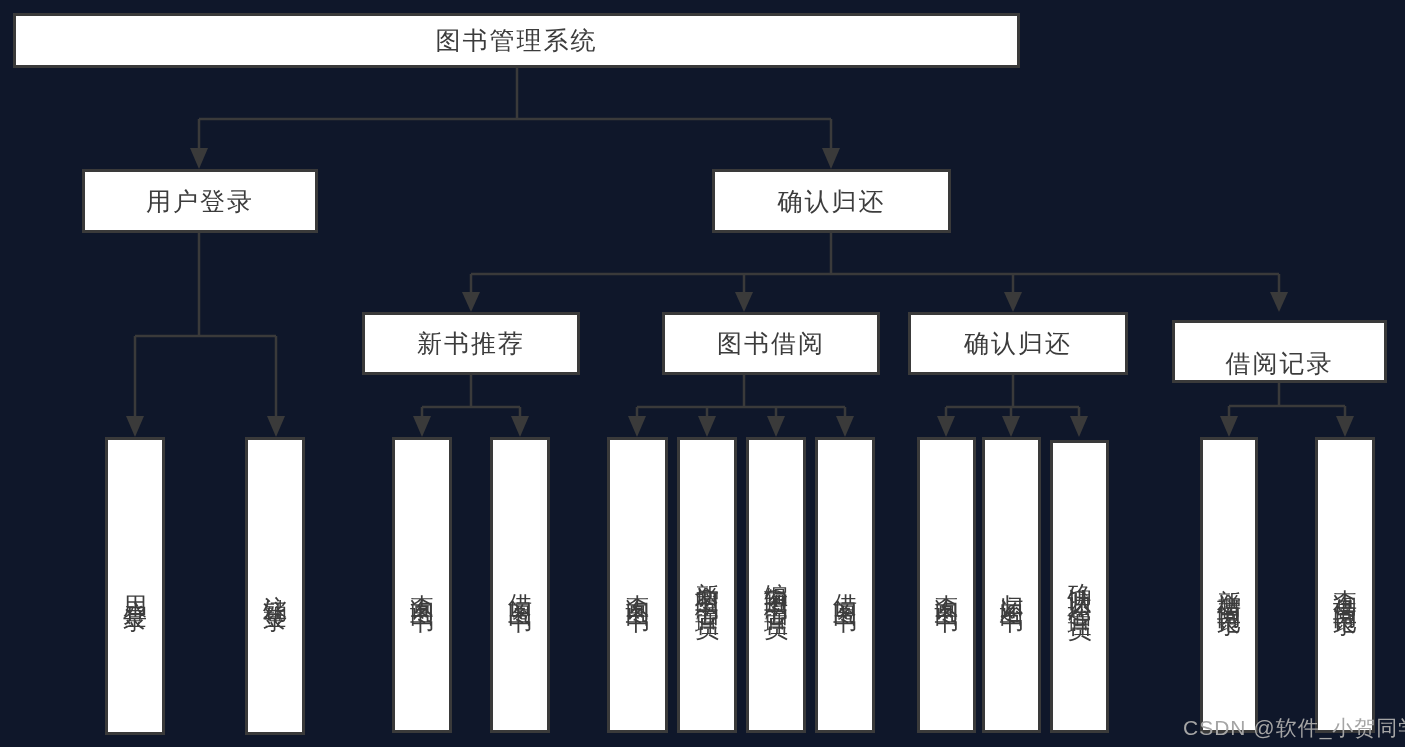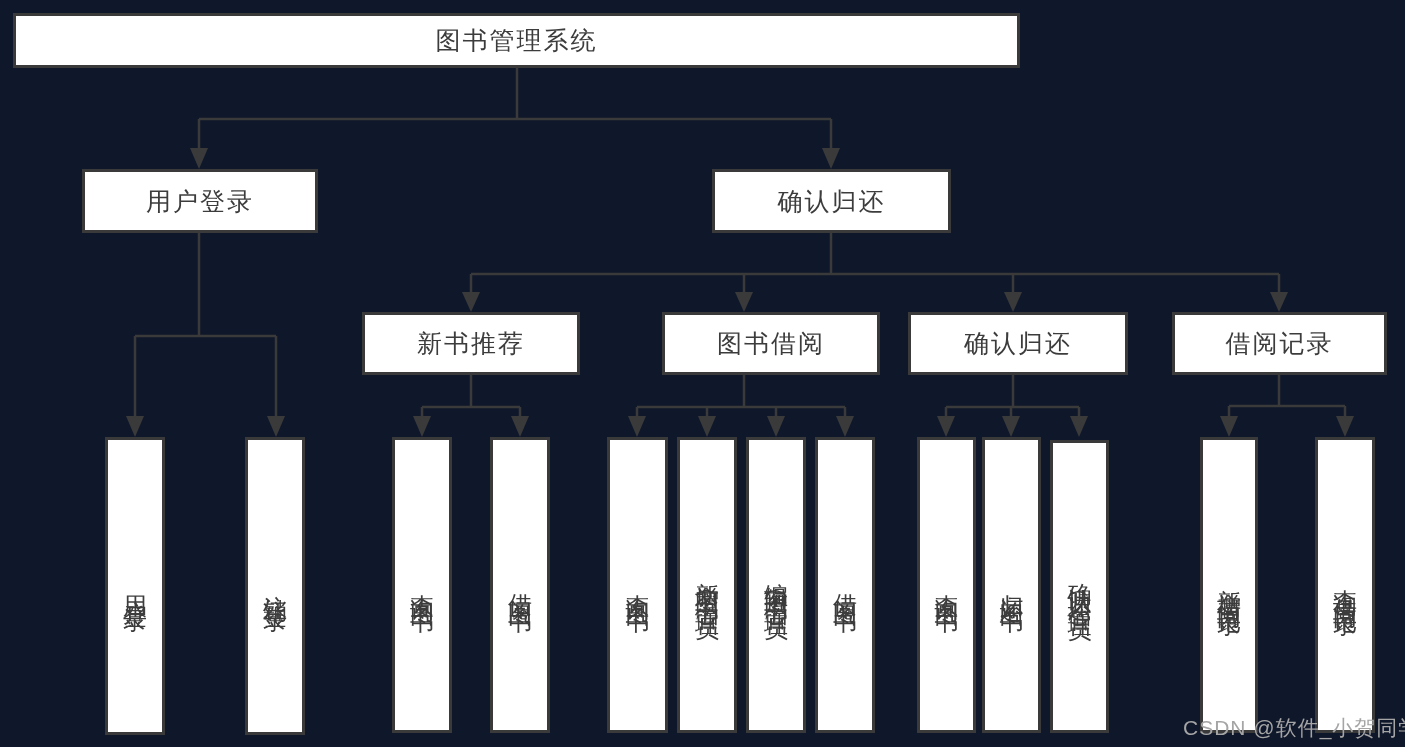--- a/index.html
+++ b/index.html
@@ -89,21 +89,21 @@
 
   <div class="hbox" style="left:362px; top:312px; width:218px; height:63px;">
     <span>新书推荐</span>
   </div>
   <div class="hbox" style="left:662px; top:312px; width:218px; height:63px;">
     <span>图书借阅</span>
   </div>
   <div class="hbox" style="left:908px; top:312px; width:220px; height:63px;">
     <span>确认归还</span>
   </div>
-  <div class="hbox" style="left:1172px; top:312px; width:215px; height:63px;">
+  <div class="hbox" style="left:1172px; top:320px; width:215px; height:63px;align-items:flex-end;">
     <span>借阅记录</span>
   </div>
 
   <div class="vbox" style="left:105px; top:437px; width:60px; height:298px;">
     <span>用户登录</span>
   </div>
   <div class="vbox" style="left:245px; top:437px; width:60px; height:298px;">
     <span>注销登录</span>
   </div>
 

